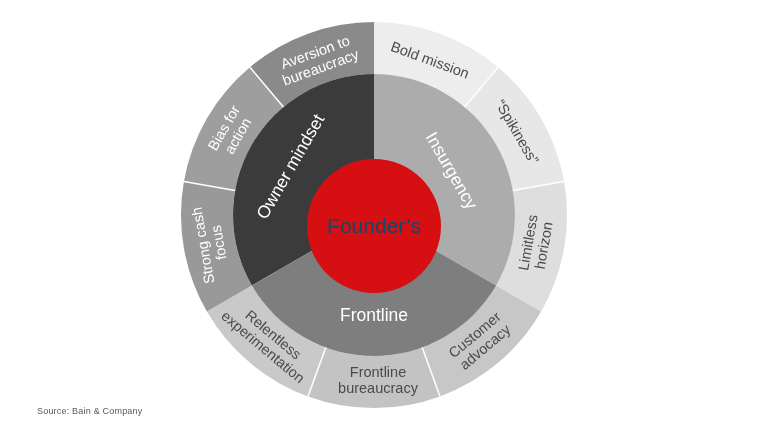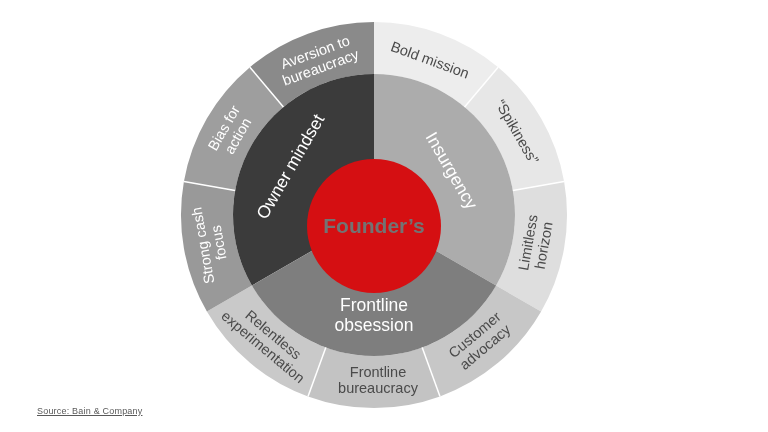--- a/index.html
+++ b/index.html
@@ -14,26 +14,26 @@
     line-height:1.12;
   }
   .lbl span{display:block;}
   .outer-lbl{font-size:14.5px;}
   .inner-lbl{font-size:17.5px;}
   .txt-light{color:#ffffff;}
   .txt-dark{color:#4a4a4a;}
   .center-lbl{
     position:absolute;left:374px;top:226px;text-align:center;white-space:nowrap;
     transform:translate(-50%,-50%);
-    font-size:21px;font-weight:bold;color:#737373;line-height:1.25;
+    font-size:21px;font-weight:normal;color:#0c4a6e;line-height:1.25;
   }
   .center-lbl span{display:block;}
   .source{
     position:absolute;left:37px;top:406px;
-    font-size:9px;color:#595959;letter-spacing:0.2px;text-decoration:underline;
+    font-size:9px;color:#595959;letter-spacing:0.2px;
   }
 </style>
 </head>
 <body>
 
 <div class="canvas">
 
   <svg class="wheel-svg" width="768" height="432" viewBox="0 0 768 432">
 
     <path d="M 374 74 L 374 22 A 193 193 0 0 1 498.1 67.2 L 464.6 107 A 141 141 0 0 0 374 74 Z" fill="#EDEDED"></path>
@@ -67,21 +67,20 @@
   </div>
 
   <div class="lbl inner-lbl txt-light" style="left:291px;top:167px;--rot:-60deg">
     <span>Owner mindset</span>
   </div>
   <div class="lbl inner-lbl txt-light" style="left:451px;top:171px;--rot:60deg">
     <span>Insurgency</span>
   </div>
   <div class="lbl inner-lbl txt-light" style="left:374px;top:316px;--rot:0deg">
     <span>Frontline</span>
-    <span>obsession</span>
   </div>
 
   <div class="lbl outer-lbl txt-dark" style="left:430px;top:60px;--rot:20deg">
     <span>Bold mission</span>
   </div>
   <div class="lbl outer-lbl txt-dark" style="left:517px;top:132px;--rot:60deg">
     <span>“Spikiness”</span>
   </div>
   <div class="lbl outer-lbl txt-dark" style="left:536px;top:244px;--rot:-80deg">
     <span>Limitless</span>

